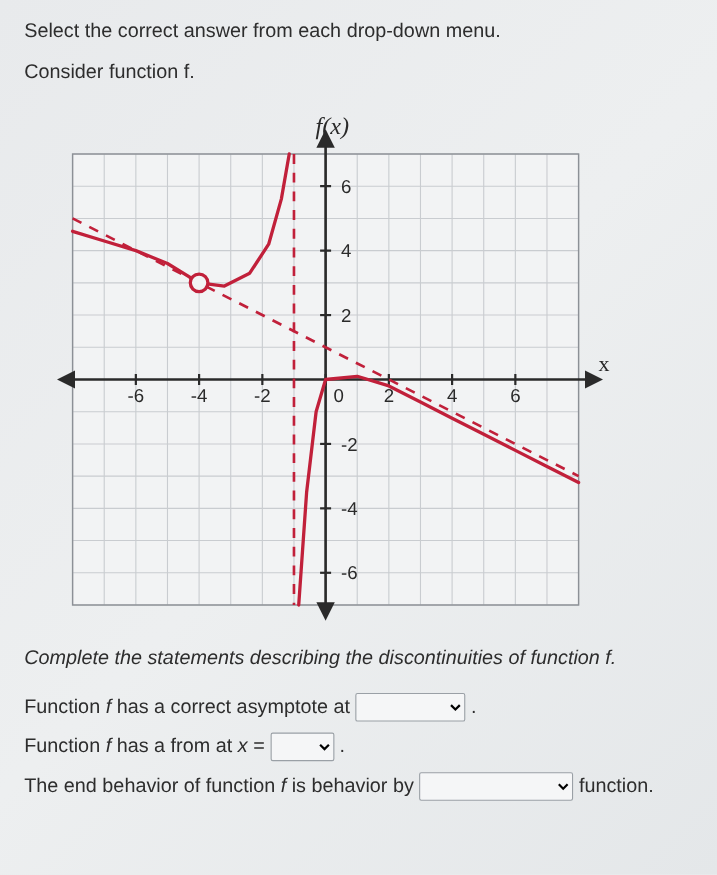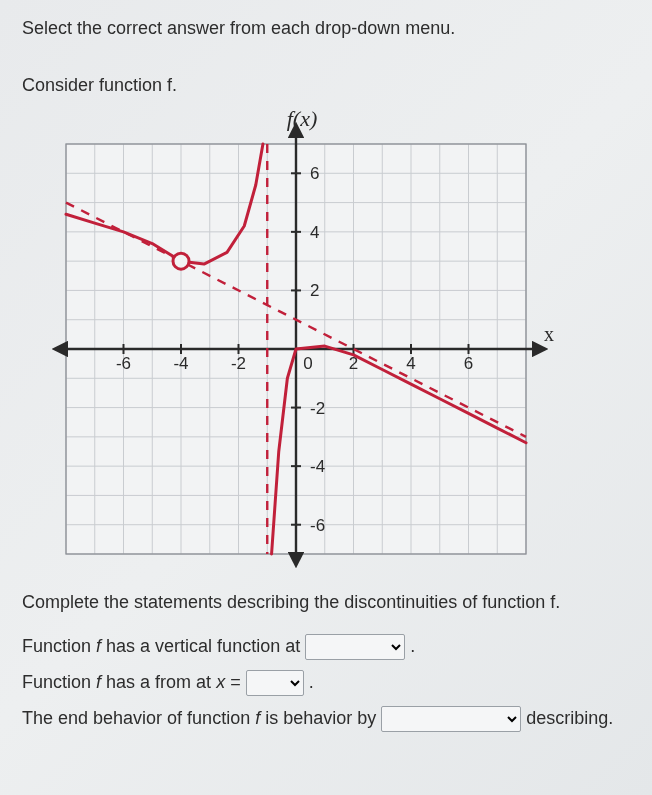--- a/index.html
+++ b/index.html
@@ -7,31 +7,31 @@
     margin: 0;
     padding: 18px 22px;
     width: 652px;
     height: 795px;
     font-family: Arial, Helvetica, sans-serif;
     font-size: 18px;
     color: #2d2d2d;
     background: #ebedee;
     background-image: linear-gradient(135deg, #e8eaec 0%, #edeff0 50%, #e4e7e9 100%);
   }
-  .instruction { margin-bottom: 36px; }
-  .consider { margin-bottom: 8px; }
+  .instruction { margin-bottom: 16px; }
+  .consider { margin-bottom: 24px; }
   .graph-wrap {
     margin: 0 0 18px 14px;
   }
   svg.graph {
     width: 520px;
     height: 470px;
     display: block;
   }
-  .post { margin-top: 6px; margin-bottom: 18px; }
+  .post { margin-top: 6px; margin-bottom: 18px; font-style: italic; }
   .line { margin: 6px 0; line-height: 30px; }
   .line span.italic { font-style: italic; }
   select.dd {
     font-size: 15px;
     height: 26px;
     background: #f5f6f7;
     border: 1px solid #9aa0a6;
     border-radius: 2px;
     vertical-align: middle;
     padding: 2px 4px;
@@ -124,28 +124,28 @@
         <path d="M30 110.28571428571433 L58.75 119.07142857142856 L87.5 127.85714285714289 L116.25 139.57142857142856 L145 157.1428571428571 L168 160.07142857142856 L191 148.35714285714283 L208.25 122 L219.75 81 L226.9375 40 " fill="none" stroke="#c1203a" stroke-width="3" stroke-linejoin="round" stroke-linecap="round"></path>
         <path d="M235.5625 450 L242.75 347.5 L251.375 274.28571428571433 L260 245 L288.75 242.07142857142858 L317.5 250.85714285714286 L346.25 265.5 L375 280.14285714285717 L403.75 294.7857142857143 L432.5 309.42857142857144 L461.25 324.07142857142856 L490 338.7142857142857 " fill="none" stroke="#c1203a" stroke-width="3" stroke-linejoin="round" stroke-linecap="round"></path>
         <circle cx="145" cy="157.1428571428571" r="8" fill="#f2f3f4" stroke="#c1203a" stroke-width="3"></circle>
       </g>
   </svg>
 </div>
 
 <div class="post">Complete the statements describing the discontinuities of function f.</div>
 
 <div class="line">
-  <span>Function </span><span class="italic">f</span><span> has a vertical function at </span>
+  <span>Function </span><span class="italic">f</span><span> has a correct asymptote at </span>
   <select class="dd wide"><option></option></select>
   <span>.</span>
 </div>
 
 <div class="line">
   <span>Function </span><span class="italic">f</span><span> has a from at </span><span class="italic">x</span><span> = </span>
   <select class="dd narrow"><option></option></select>
   <span>.</span>
 </div>
 
 <div class="line">
   <span>The end behavior of function </span><span class="italic">f</span><span> is behavior by </span>
   <select class="dd xwide"><option></option></select>
-  <span> describing.</span>
+  <span> function.</span>
 </div>
 
 </body></html>

